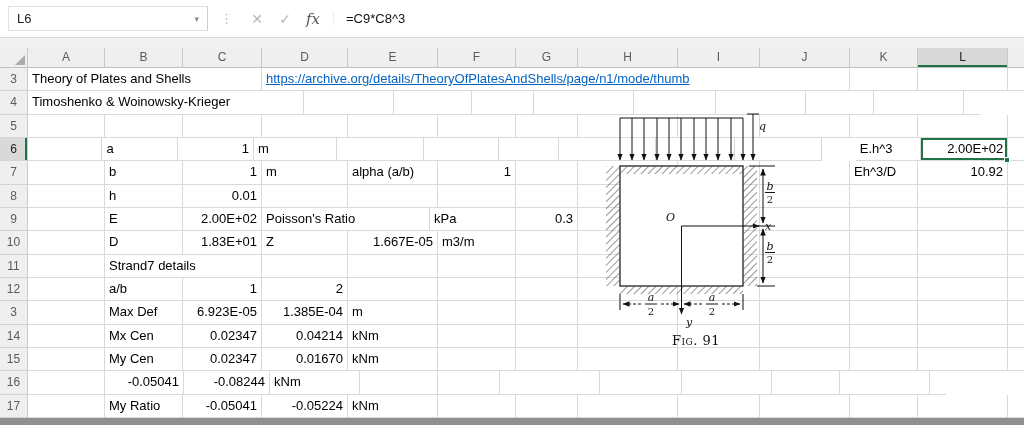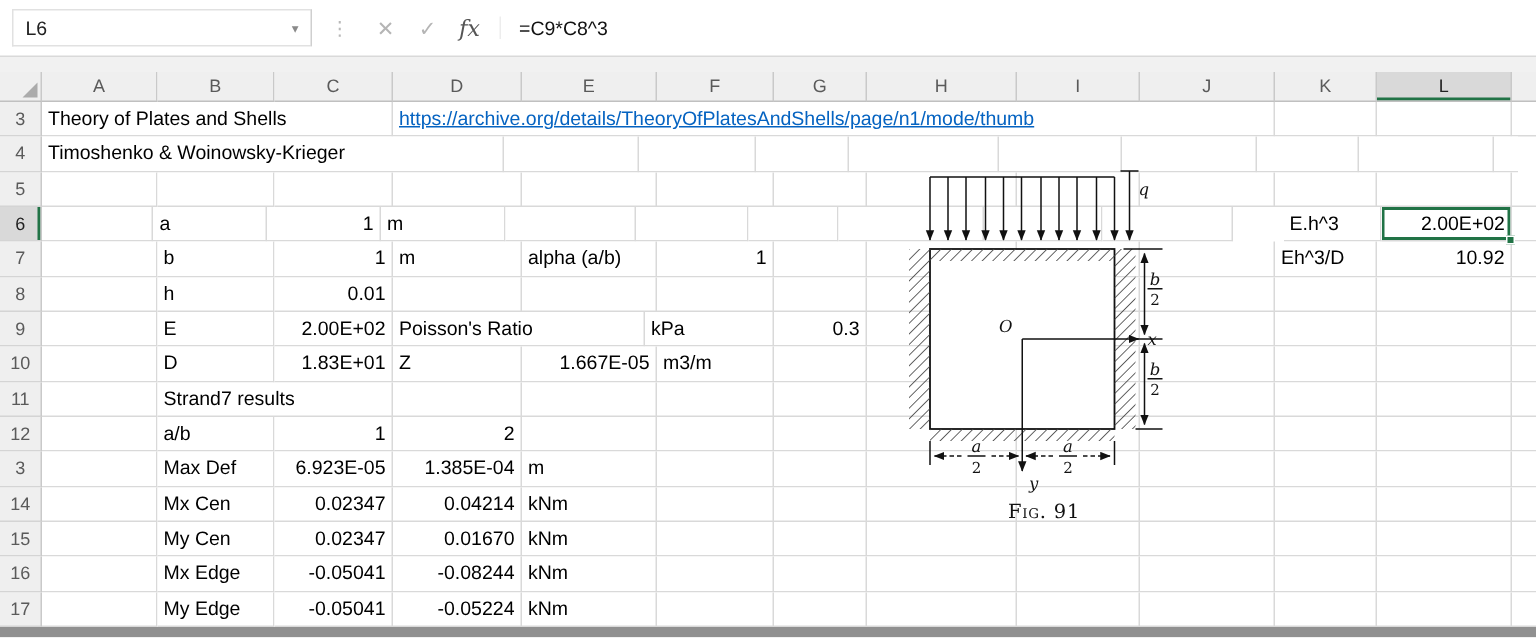--- a/index.html
+++ b/index.html
@@ -84,21 +84,21 @@
       <div class="gridrow" style="height: 23.333px;">
         <div class="rowhdr">3</div>
         <div class="gc" style="width: 234px;"><span>Theory of Plates and Shells</span></div>
         <div class="gc link" style="width: 588px;"><span>https://archive.org/details/TheoryOfPlatesAndShells/page/n1/mode/thumb</span></div>
         <div class="gc" style="width: 68px;"></div>
         <div class="gc" style="width: 90px;"></div>
         <div class="gc fillercell" style="width: 16px;"></div>
       </div>
       <div class="gridrow" style="height: 23.333px;">
         <div class="rowhdr">4</div>
-        <div class="gc" style="width: 308px;"><span>Timoshenko &amp; Woinowsky-Krieger</span></div>
+        <div class="gc" style="width: 276px;"><span>Timoshenko &amp; Woinowsky-Krieger</span></div>
         <div class="gc" style="width: 90px;"></div>
         <div class="gc" style="width: 78px;"></div>
         <div class="gc" style="width: 62px;"></div>
         <div class="gc" style="width: 100px;"></div>
         <div class="gc" style="width: 82px;"></div>
         <div class="gc" style="width: 90px;"></div>
         <div class="gc" style="width: 68px;"></div>
         <div class="gc" style="width: 90px;"></div>
         <div class="gc fillercell" style="width: 16px;"></div>
       </div>
@@ -193,21 +193,21 @@
         <div class="gc" style="width: 100px;"></div>
         <div class="gc" style="width: 82px;"></div>
         <div class="gc" style="width: 90px;"></div>
         <div class="gc" style="width: 68px;"></div>
         <div class="gc" style="width: 90px;"></div>
         <div class="gc fillercell" style="width: 16px;"></div>
       </div>
       <div class="gridrow" style="height: 23.333px; justify-content: center;">
         <div class="rowhdr">11</div>
         <div class="gc" style="width: 77px;"></div>
-        <div class="gc" style="width: 157px;"><span>Strand7 results</span></div>
+        <div class="gc" style="width: 157px;"><span>Strand7 details</span></div>
         <div class="gc" style="width: 86px;"></div>
         <div class="gc" style="width: 90px;"></div>
         <div class="gc" style="width: 78px;"></div>
         <div class="gc" style="width: 62px;"></div>
         <div class="gc" style="width: 100px;"></div>
         <div class="gc" style="width: 82px;"></div>
         <div class="gc" style="width: 90px;"></div>
         <div class="gc" style="width: 68px;"></div>
         <div class="gc" style="width: 90px;"></div>
         <div class="gc fillercell" style="width: 16px;"></div>
@@ -272,37 +272,36 @@
         <div class="gc" style="width: 100px;"></div>
         <div class="gc" style="width: 82px;"></div>
         <div class="gc" style="width: 90px;"></div>
         <div class="gc" style="width: 68px;"></div>
         <div class="gc" style="width: 90px;"></div>
         <div class="gc fillercell" style="width: 16px;"></div>
       </div>
       <div class="gridrow" style="height: 23.333px;">
         <div class="rowhdr">16</div>
         <div class="gc" style="width: 77px;"></div>
-        <div class="gc" style="width: 78px;"><span>Mx Edge</span></div>
         <div class="gc num" style="width: 79px;"><span>-0.05041</span></div>
         <div class="gc num" style="width: 86px;"><span>-0.08244</span></div>
         <div class="gc" style="width: 90px;"><span>kNm</span></div>
         <div class="gc" style="width: 78px;"></div>
         <div class="gc" style="width: 62px;"></div>
         <div class="gc" style="width: 100px;"></div>
         <div class="gc" style="width: 82px;"></div>
         <div class="gc" style="width: 90px;"></div>
         <div class="gc" style="width: 68px;"></div>
         <div class="gc" style="width: 90px;"></div>
         <div class="gc fillercell" style="width: 16px;"></div>
       </div>
       <div class="gridrow" style="height: 23.333px;">
         <div class="rowhdr">17</div>
         <div class="gc" style="width: 77px;"></div>
-        <div class="gc" style="width: 78px;"><span>My Edge</span></div>
+        <div class="gc" style="width: 78px;"><span>My Ratio</span></div>
         <div class="gc num" style="width: 79px;"><span>-0.05041</span></div>
         <div class="gc num" style="width: 86px;"><span>-0.05224</span></div>
         <div class="gc" style="width: 90px;"><span>kNm</span></div>
         <div class="gc" style="width: 78px;"></div>
         <div class="gc" style="width: 62px;"></div>
         <div class="gc" style="width: 100px;"></div>
         <div class="gc" style="width: 82px;"></div>
         <div class="gc" style="width: 90px;"></div>
         <div class="gc" style="width: 68px;"></div>
         <div class="gc" style="width: 90px;"></div>

